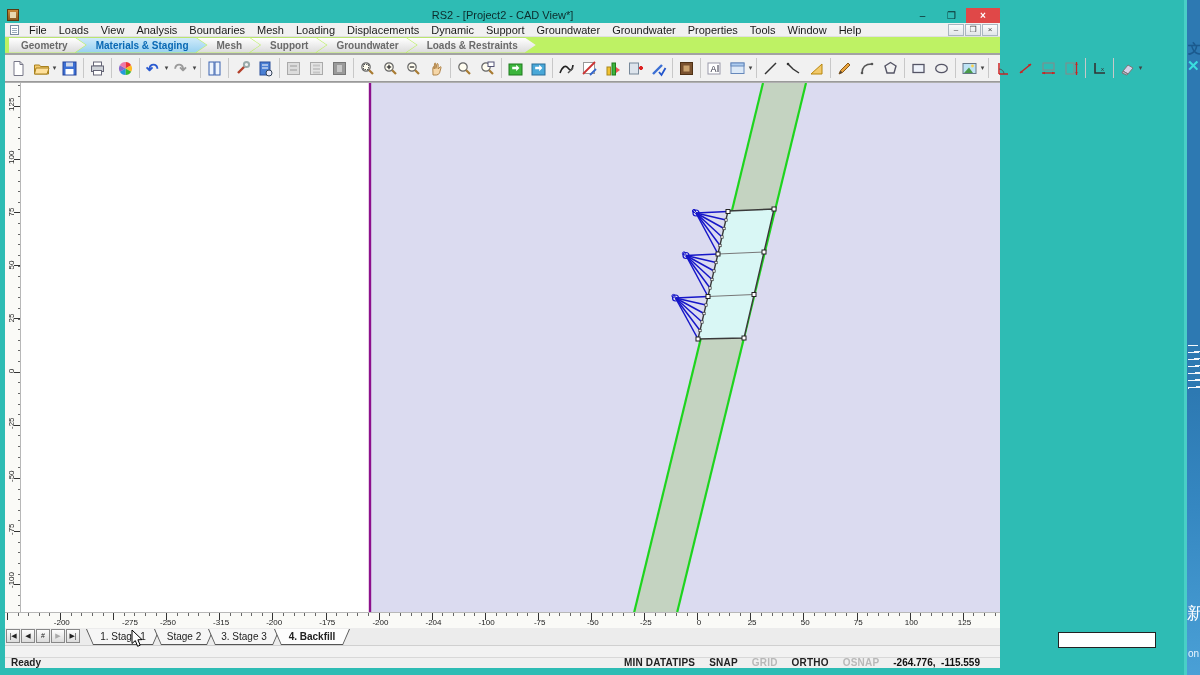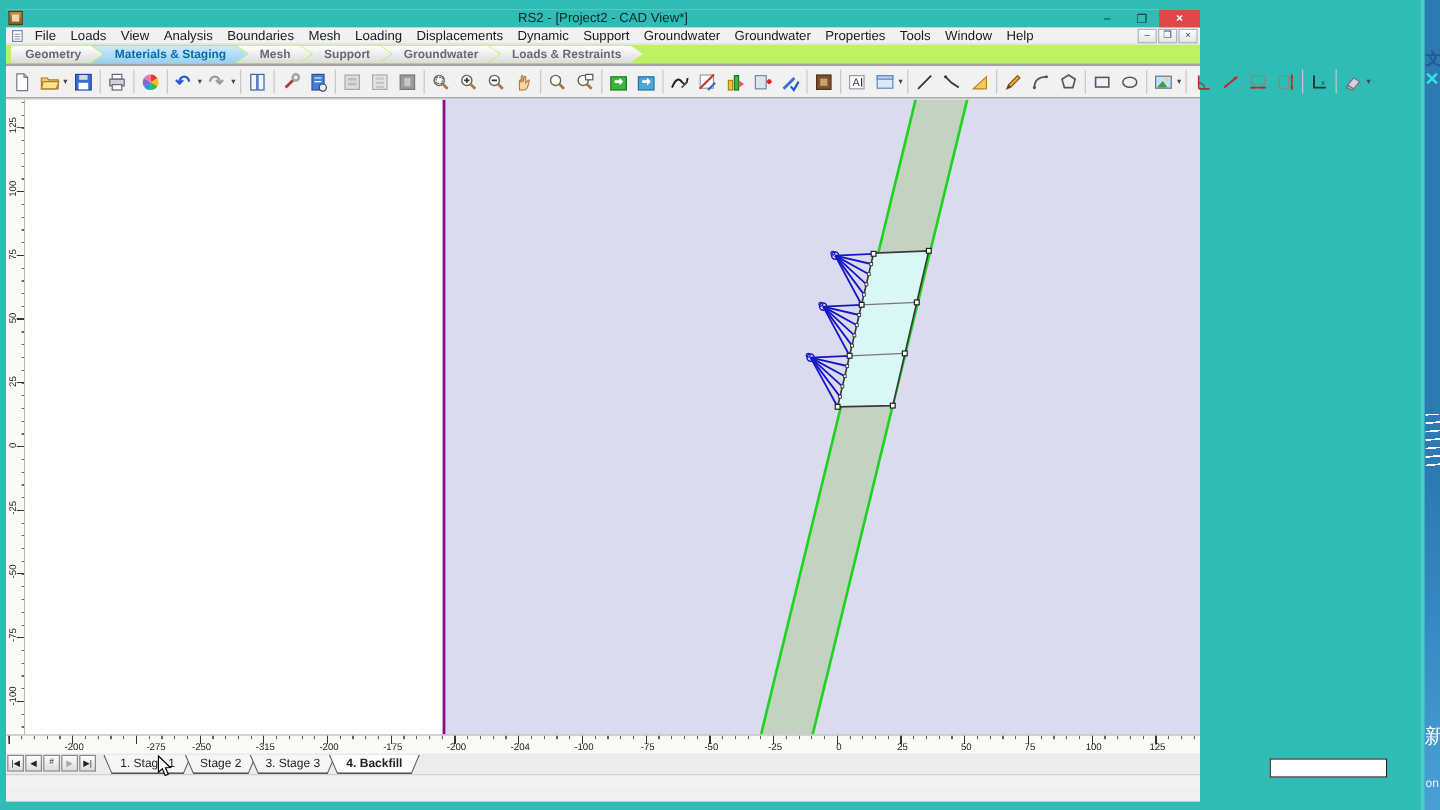--- a/index.html
+++ b/index.html
@@ -700,20 +700,33 @@
           <div class="stab-in">3. Stage 3</div>
         </div>
         <div class="stab active" style="width: 76px;">
           <div class="stab-in">4. Backfill</div>
         </div>
       </div>
   </div>
 
   <div class="gapbar"></div>
 
+  <div class="statusbar">
+    <span class="status-ready">Ready</span>
+    <div class="status-right">
+      <span id="status-toggles" style="display:flex; gap:14px;">
+          <span class="stoggle">MIN DATATIPS</span>
+          <span class="stoggle">SNAP</span>
+          <span class="stoggle off">GRID</span>
+          <span class="stoggle">ORTHO</span>
+          <span class="stoggle off">OSNAP</span>
+        </span>
+      <span class="scoords">-264.776,  -115.559</span>
+    </div>
+  </div>
 
 </div>
 
 <input class="cmd-input" value="" placeholder="" style="">
 
 <div class="sidebar">
   <span class="glyph-top">文</span>
   <span class="glyph-x">✕</span>
   <div class="scribbles"></div>
   <span class="glyph-cn">新</span>

